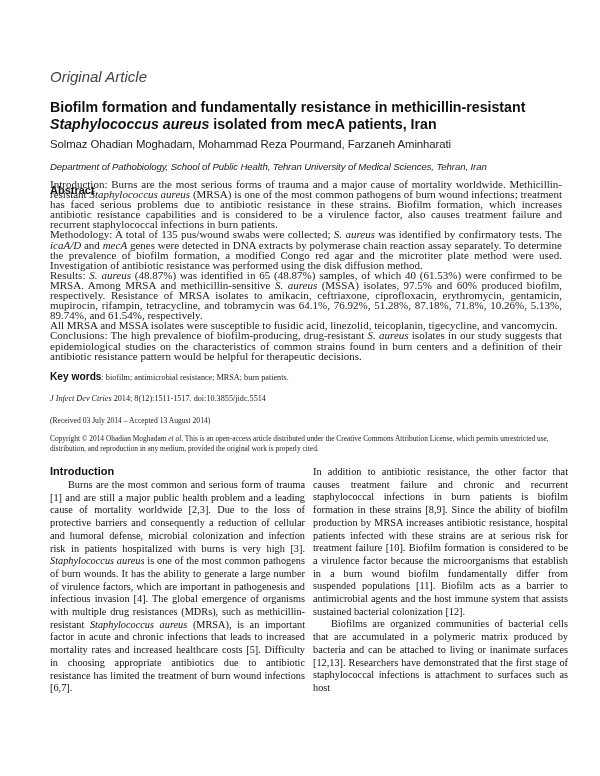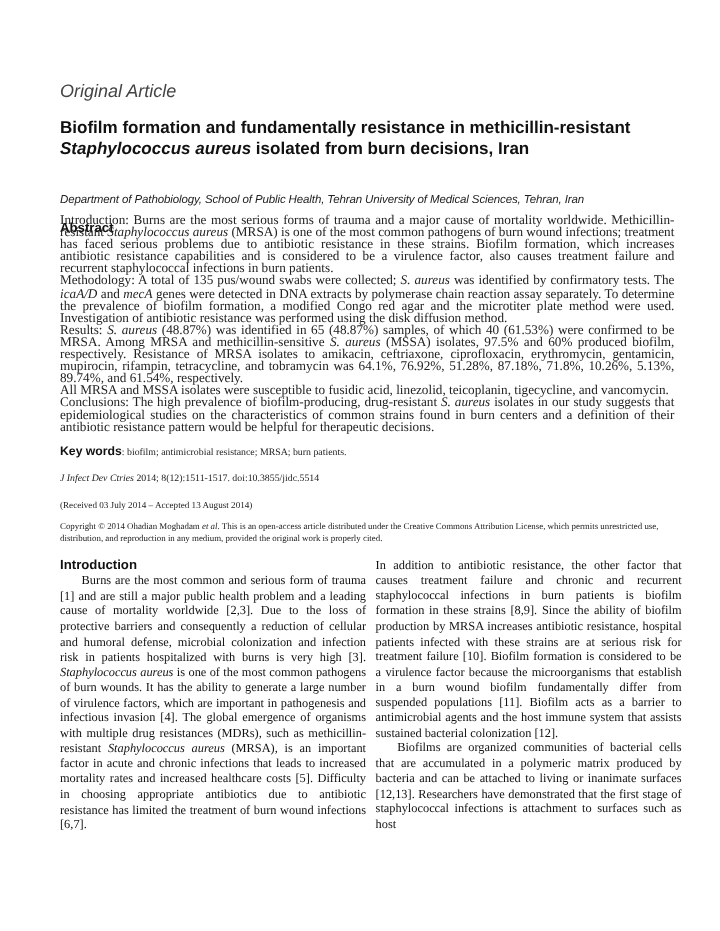--- a/index.html
+++ b/index.html
@@ -37,23 +37,24 @@
   </style>
 </head>
 <body>
 
 <div class="page">
 
   <div class="article-type sans">Original Article</div>
 
   <div class="title sans">
     <span>Biofilm formation and fundamentally resistance in methicillin-resistant</span><br>
-    <i>Staphylococcus aureus</i><span> isolated from burn decisions, Iran</span>
+    <i>Staphylococcus aureus</i><span> isolated from mecA patients, Iran</span>
   </div>
 
+  <div class="authors sans">Solmaz Ohadian Moghadam, Mohammad Reza Pourmand, Farzaneh Aminharati</div>
   <div class="affil sans">Department of Pathobiology, School of Public Health, Tehran University of Medical Sciences, Tehran, Iran</div>
 
   <div class="abs-heading sans">Abstract</div>
 
   <div class="abstract serif">
     <p><span>Introduction: Burns are the most serious forms of trauma and a major cause of mortality worldwide. Methicillin-resistant </span><i>Staphylococcus aureus</i><span> (MRSA) is one of the most common pathogens of burn wound infections; treatment has faced serious problems due to antibiotic resistance in these strains. Biofilm formation, which increases antibiotic resistance capabilities and is considered to be a virulence factor, also causes treatment failure and recurrent staphylococcal infections in burn patients.</span></p>
     <p><span>Methodology: A total of 135 pus/wound swabs were collected; </span><i>S. aureus</i><span> was identified by confirmatory tests. The </span><i>icaA/D</i><span> and </span><i>mecA</i><span> genes were detected in DNA extracts by polymerase chain reaction assay separately. To determine the prevalence of biofilm formation, a modified Congo red agar and the microtiter plate method were used. Investigation of antibiotic resistance was performed using the disk diffusion method.</span></p>
     <p><span>Results: </span><i>S. aureus</i><span> (48.87%) was identified in 65 (48.87%) samples, of which 40 (61.53%) were confirmed to be MRSA. Among MRSA and methicillin-sensitive </span><i>S. aureus</i><span> (MSSA) isolates, 97.5% and 60% produced biofilm, respectively. Resistance of MRSA isolates to amikacin, ceftriaxone, ciprofloxacin, erythromycin, gentamicin, mupirocin, rifampin, tetracycline, and tobramycin was 64.1%, 76.92%, 51.28%, 87.18%, 71.8%, 10.26%, 5.13%, 89.74%, and 61.54%, respectively.</span></p>
     <p>All MRSA and MSSA isolates were susceptible to fusidic acid, linezolid, teicoplanin, tigecycline, and vancomycin.</p>
     <p><span>Conclusions: The high prevalence of biofilm-producing, drug-resistant </span><i>S. aureus</i><span> isolates in our study suggests that epidemiological studies on the characteristics of common strains found in burn centers and a definition of their antibiotic resistance pattern would be helpful for therapeutic decisions.</span></p>

